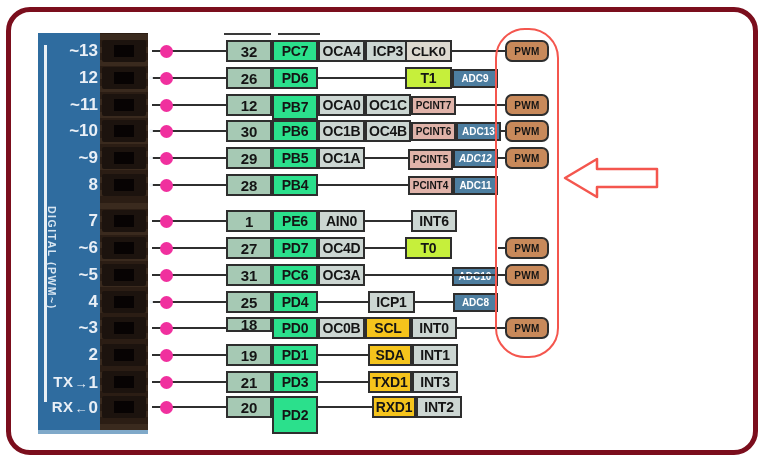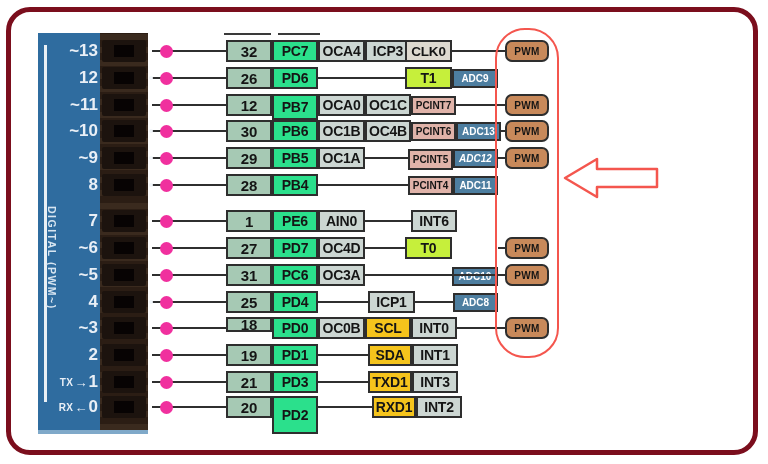--- a/index.html
+++ b/index.html
@@ -13,21 +13,21 @@
   .silk{position:absolute;left:6px;top:12px;width:3px;height:357px;background:var(--silk);}
   .vlabel{position:absolute;left:8px;top:173px;height:160px;writing-mode:vertical-rl;
           font-size:10.5px;font-weight:bold;letter-spacing:1.5px;color:#d7e5f1;white-space:nowrap;}
   .hdrstrip{position:absolute;left:62px;top:0;width:48px;height:397px;
             background:repeating-linear-gradient(0deg,#3a2a1e 0 6px,#2b1d14 6px 13px);}
   .socket{position:absolute;background:#1c130e;border-radius:2px;}
   .socket .in{position:absolute;left:12px;top:5px;width:20px;height:12px;background:#070303;}
   .bdot{position:absolute;width:4px;height:4px;border-radius:50%;background:#f2f6fa;}
   .pinlabel{position:absolute;left:30px;width:68px;height:20px;line-height:20px;text-align:right;
             color:#e9eff6;font-weight:bold;font-size:17px;letter-spacing:0;}
-  .pinlabel .pfx{font-size:10px;letter-spacing:0.5px;vertical-align:1px;}
+  .pinlabel .pfx{font-size:15px;letter-spacing:0.5px;vertical-align:1px;}
   .pinlabel .arr{font-size:13px;margin:0 1px;}
   
   .hline{position:absolute;height:2px;background:#2f2f2f;}
   .topline{position:absolute;height:2px;background:#3a3a3a;}
   .dot{position:absolute;width:13px;height:13px;border-radius:50%;background:var(--dot);}
   .box{position:absolute;box-sizing:border-box;border:2px solid var(--boxborder);
        display:flex;align-items:center;justify-content:center;
        font-weight:bold;color:#151515;letter-spacing:-0.2px;background:#ccd6d2;}
   .box.num{background:var(--num);font-size:15px;}
   .box.port{background:var(--port);font-size:14px;}

